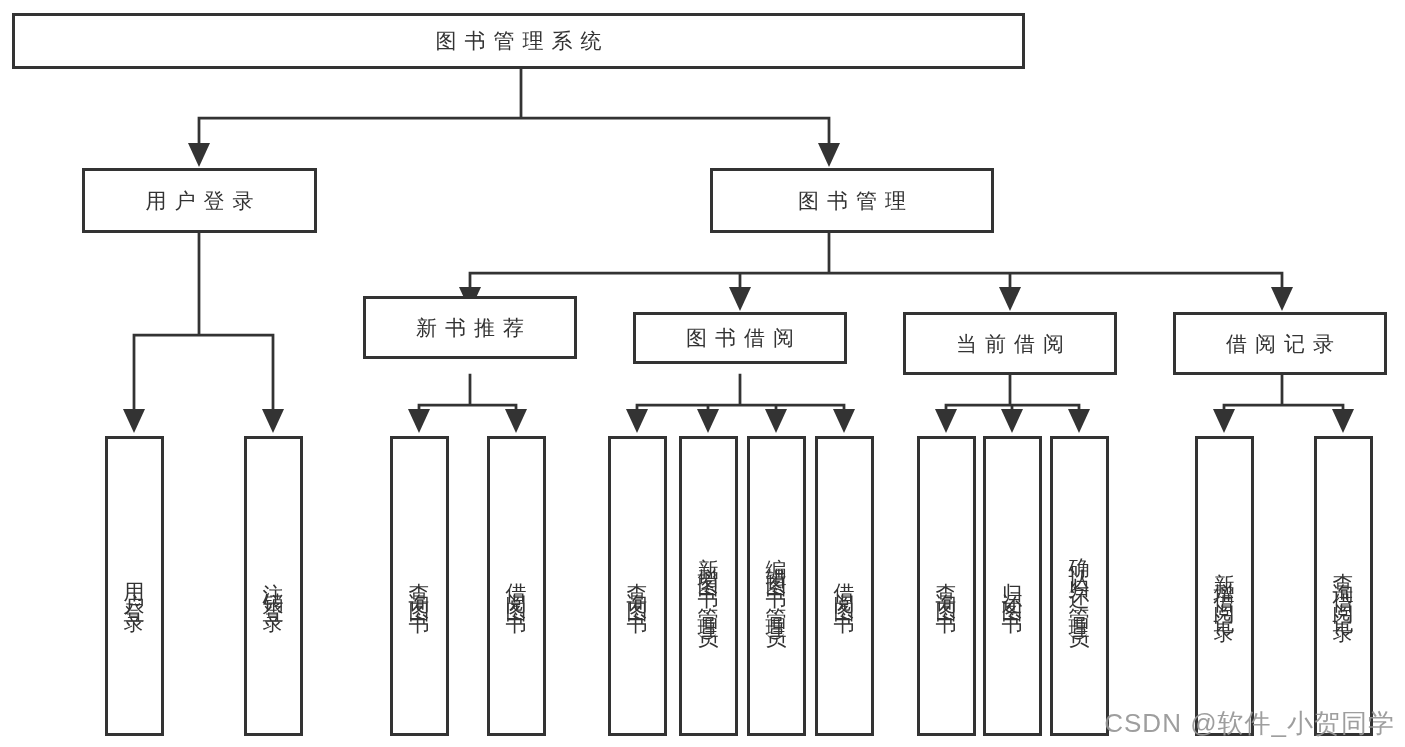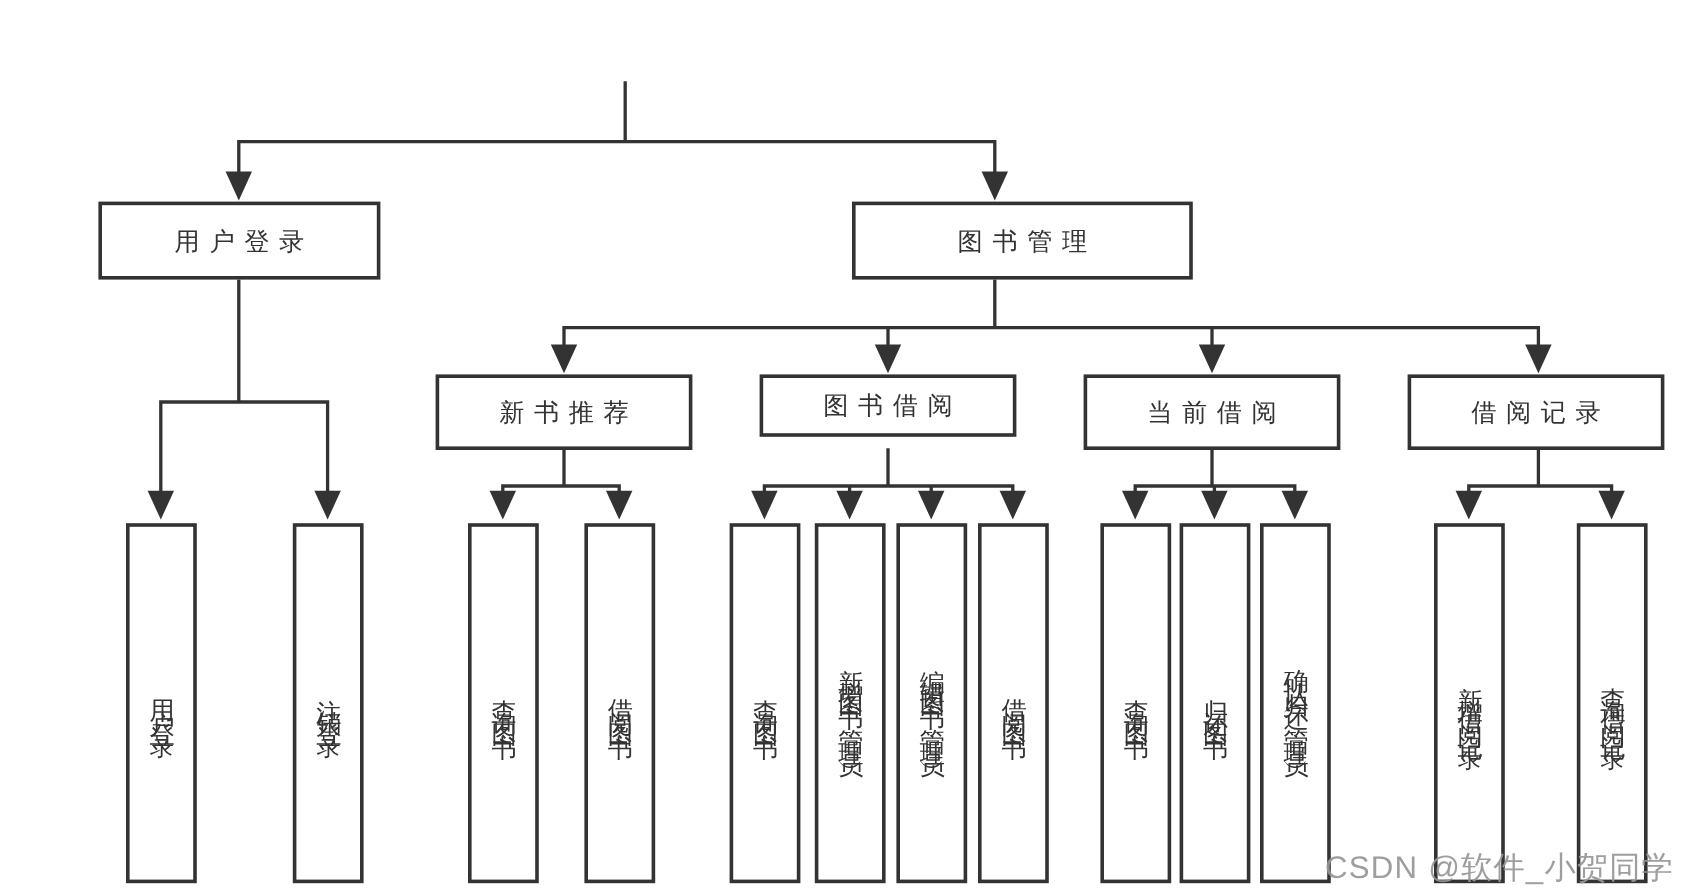--- a/index.html
+++ b/index.html
@@ -63,29 +63,32 @@
       <polygon points="776,433 765,409 787,409"></polygon>
       <polygon points="844,433 833,409 855,409"></polygon>
       <polygon points="946,433 935,409 957,409"></polygon>
       <polygon points="1012,433 1001,409 1023,409"></polygon>
       <polygon points="1079,433 1068,409 1090,409"></polygon>
       <polygon points="1224,433 1213,409 1235,409"></polygon>
       <polygon points="1343,433 1332,409 1354,409"></polygon>
     </g>
   </svg>
 
+  <div class="box root" style="left:12px;top:13px;width:1013px;height:56px">
+    <span class="hlabel">图书管理系统</span>
+  </div>
 
   <div class="box" style="left:82px;top:168px;width:235px;height:65px">
     <span class="hlabel">用户登录</span>
   </div>
   <div class="box" style="left:710px;top:168px;width:284px;height:65px">
     <span class="hlabel">图书管理</span>
   </div>
 
-  <div class="box" style="left:363px;top:312px;width:214px;height:63px">
+  <div class="box" style="left:363px;top:296px;width:214px;height:63px">
     <span class="hlabel">新书推荐</span>
   </div>
   <div class="box" style="left:633px;top:312px;width:214px;height:52px">
     <span class="hlabel">图书借阅</span>
   </div>
   <div class="box" style="left:903px;top:312px;width:214px;height:63px">
     <span class="hlabel">当前借阅</span>
   </div>
   <div class="box" style="left:1173px;top:312px;width:214px;height:63px">
     <span class="hlabel">借阅记录</span>

